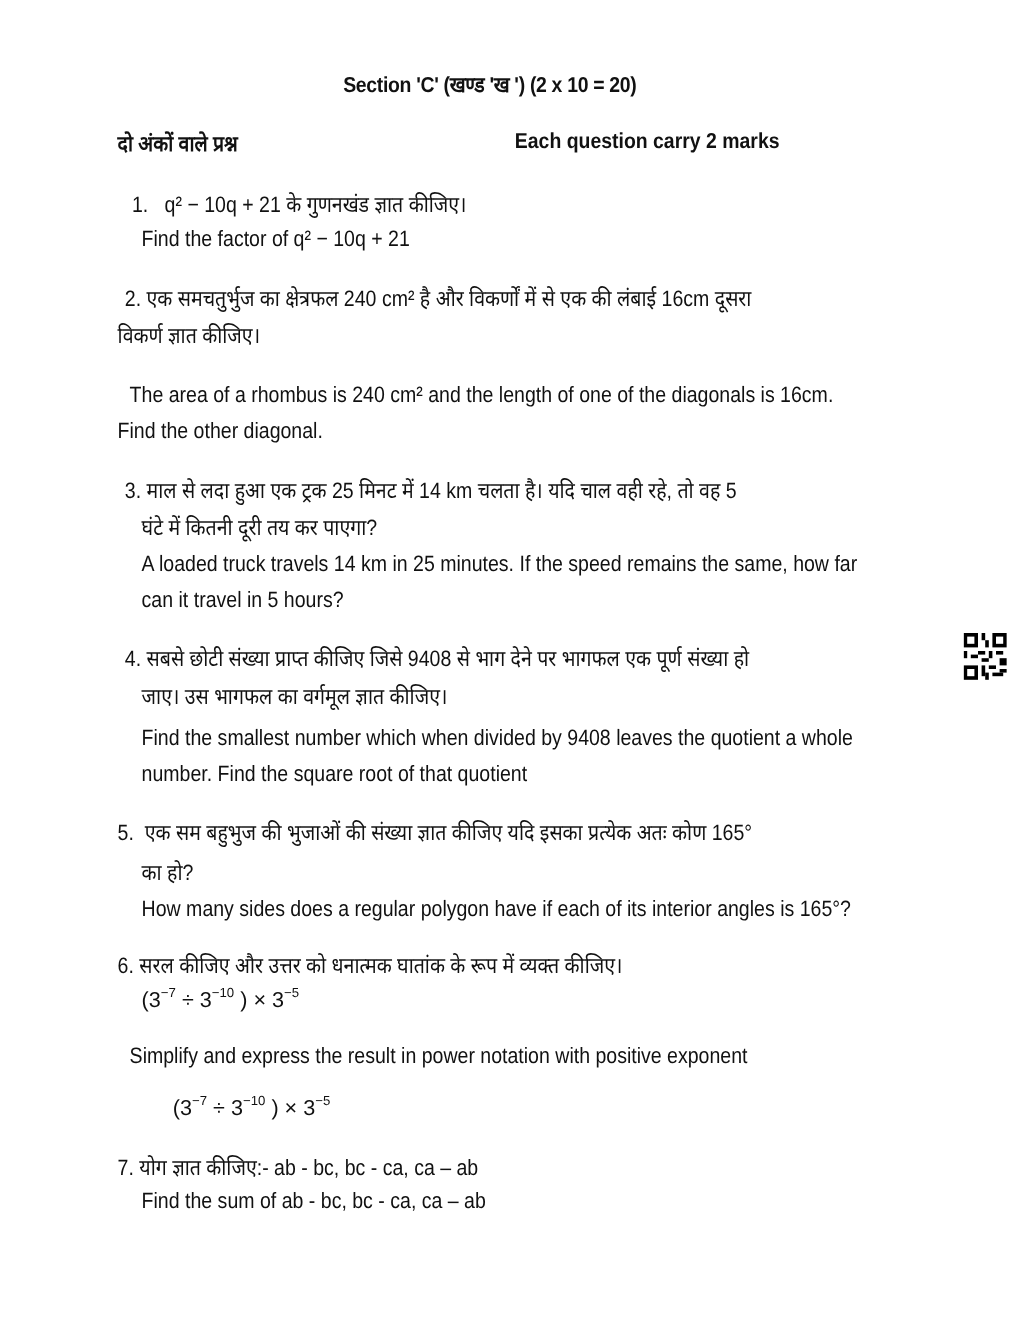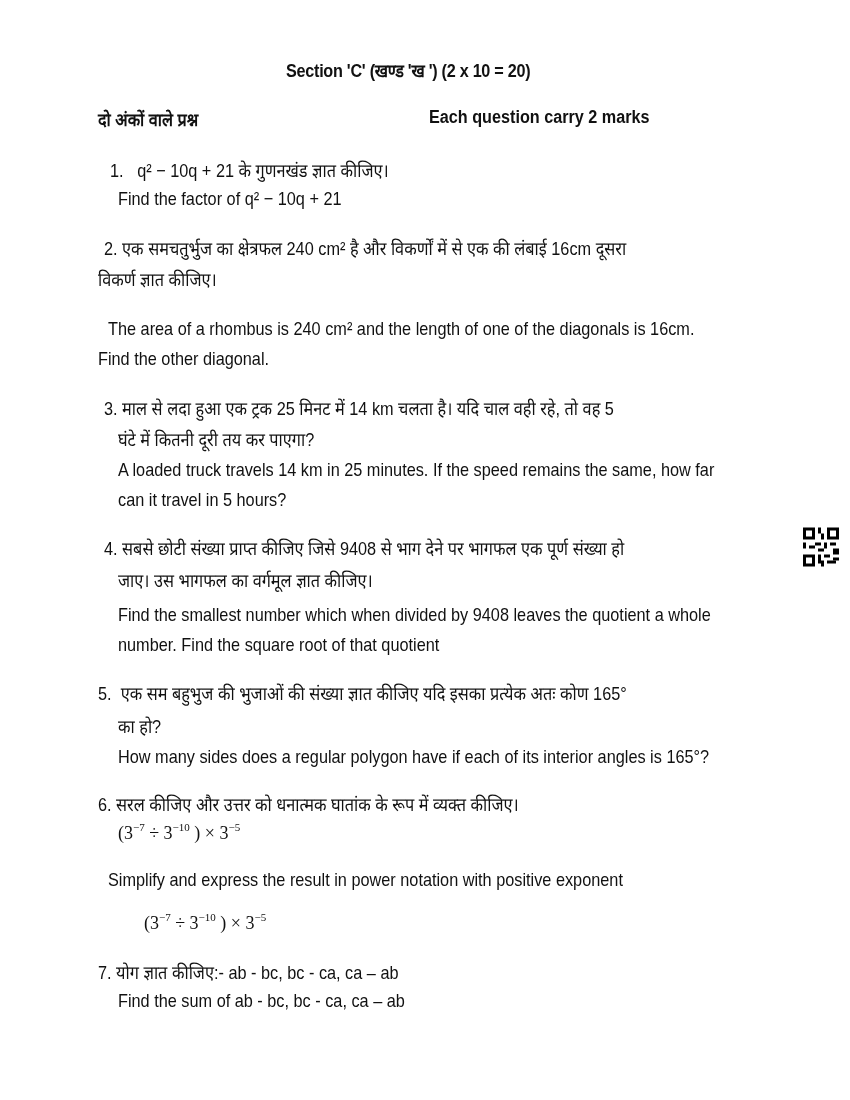--- a/index.html
+++ b/index.html
@@ -2,21 +2,21 @@
 <html><head>
 <meta charset="utf-8">
 <style>
   html, body { margin:0; padding:0; background:#ffffff; }
   body { width:850px; height:1100px; position:relative; overflow:hidden;
          font-family:"Liberation Sans", "DejaVu Sans", sans-serif; color:#111; }
   .abs { position:absolute; white-space:nowrap; }
   .title { font-weight:bold; font-size:18px; letter-spacing:-0.3px; transform:scaleX(0.9); transform-origin:left top; }
   .hdr { font-weight:bold; font-size:18px; transform:scaleX(0.9); transform-origin:left top; }
   .line { font-size:18.5px; transform:scaleX(0.88); transform-origin:left top; }
-  .math { font-family:Liberation Serif, serif; font-size:18px; }
+  .math { font-family:Liberation Sans, sans-serif; font-size:18px; }
   sup { font-size:11px; vertical-align:8px; line-height:0; }
   .qr { position:absolute; left:803px; top:527px; width:36px; height:40px; }
 </style>
 </head>
 <body>
 
 <div class="abs title" style="left:286px; top:58px;">Section 'C' (खण्ड 'ख ') (2 x 10 = 20)</div>
 
 <div class="abs hdr" style="left:98px; top:107px;">दो अंकों वाले प्रश्न</div>
 <div class="abs hdr" style="left:429px; top:107px;">Each question carry 2 marks</div>

